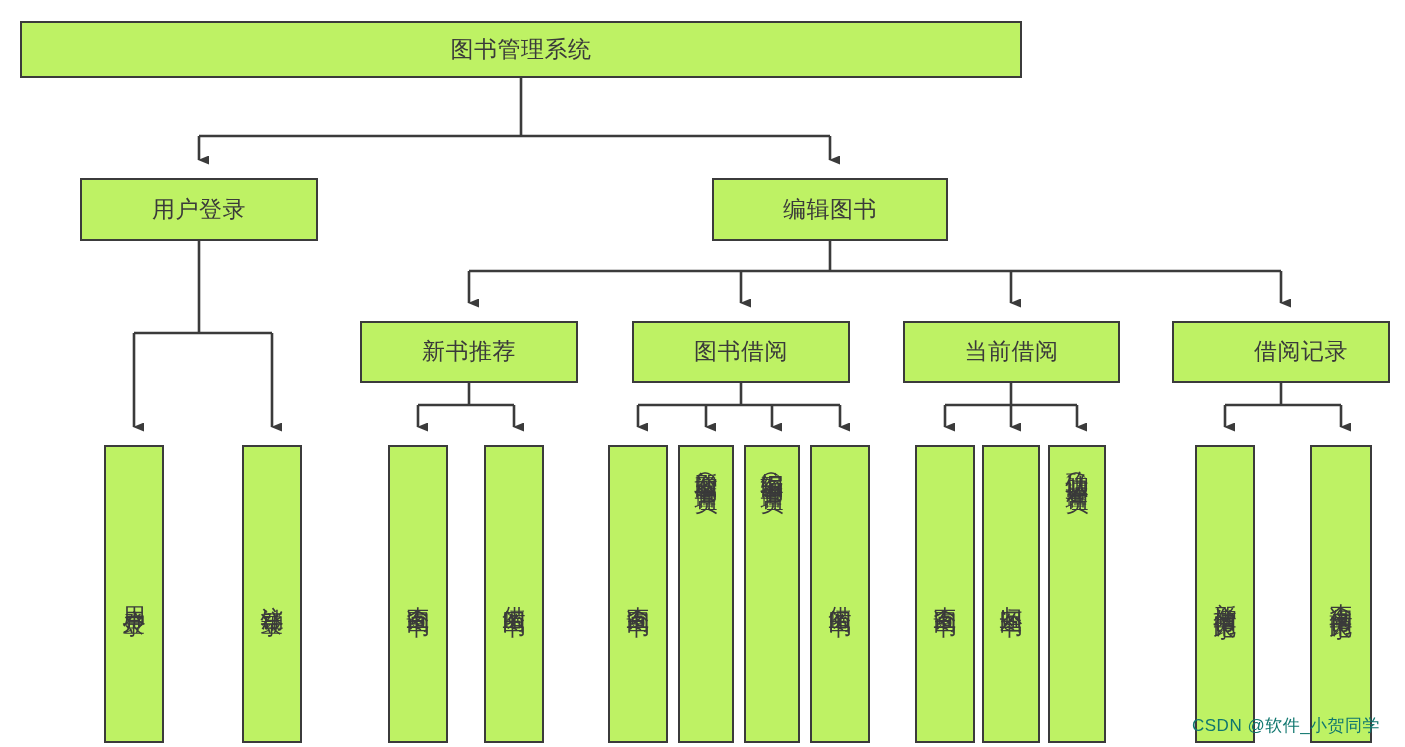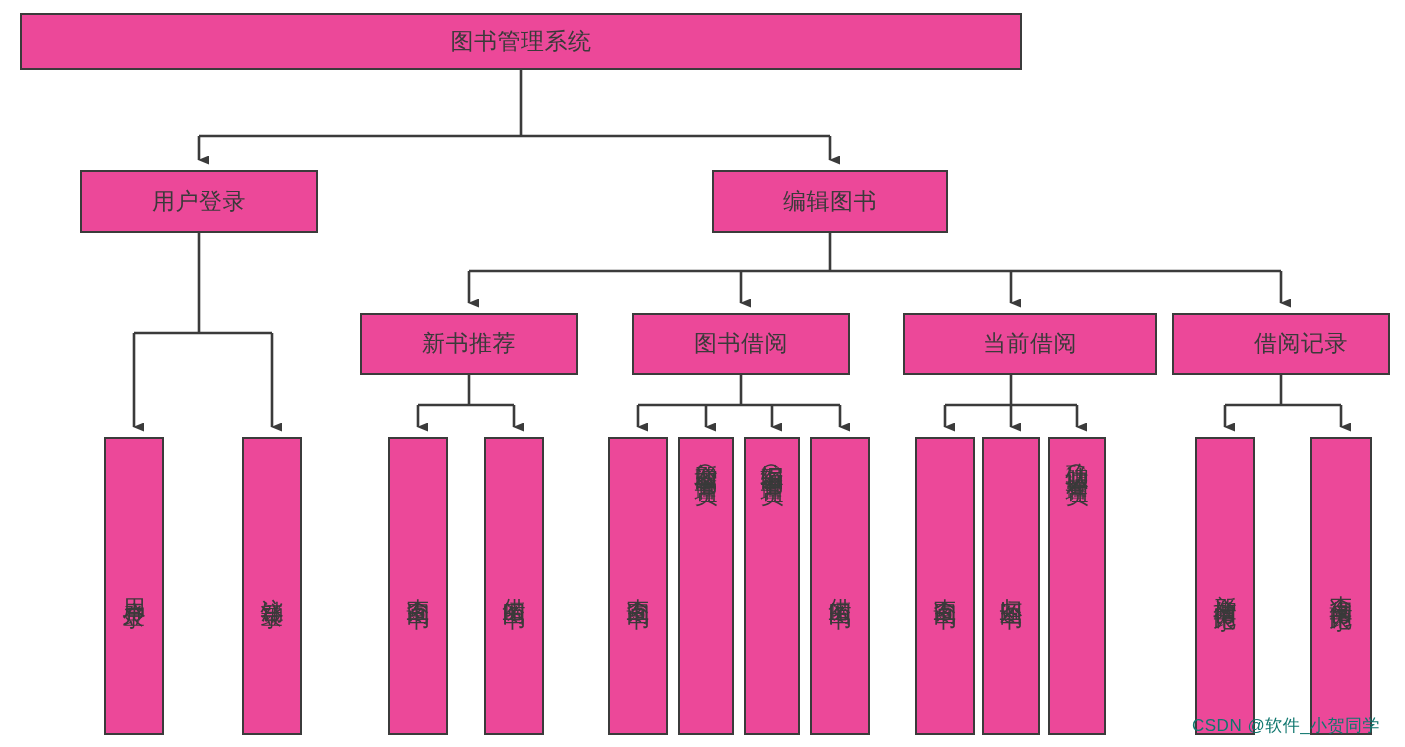--- a/index.html
+++ b/index.html
@@ -21,26 +21,27 @@
     position: absolute;
     left: 0;
     top: 0;
     width: 1405px;
     height: 747px;
     pointer-events: none;
   }
   .node {
     position: absolute;
     box-sizing: border-box;
-    background: #ec4899;
+    background: #bef264;
     border: 2.5px solid #3b3b3b;
     display: flex;
     align-items: center;
     justify-content: center;
     color: #3a3a3a;
+    margin-top: 8px;
   }
   .node-label {
     color: #3a3a3a;
     line-height: 1.12;
     letter-spacing: 0.5px;
     white-space: nowrap;
   }
   .node.horizontal .node-label {
     font-size: 23px;
   }
@@ -138,21 +139,21 @@
   <div class="node horizontal" style="left:712px; top:170px; width:236px; height:63px;">
     <span class="node-label">编辑图书</span>
   </div>
 
   <div class="node horizontal" style="left:632px; top:313px; width:218px; height:62px;">
     <span class="node-label">图书借阅</span>
   </div>
   <div class="node horizontal" style="left:360px; top:313px; width:218px; height:62px;">
     <span class="node-label">新书推荐</span>
   </div>
-  <div class="node horizontal" style="left:903px; top:313px; width:254px; height:62px;">
+  <div class="node horizontal" style="left:903px; top:313px; width:217px; height:62px;">
     <span class="node-label">当前借阅</span>
   </div>
   <div class="node horizontal" style="left:1172px; top:313px; width:218px; height:62px;padding-left:40px;">
     <span class="node-label">借阅记录</span>
   </div>
 
   <div class="node vertical centered" style="left:104px; top:437px; width:60px; height:298px;">
     <span class="node-label">用户登录</span>
   </div>
   <div class="node vertical centered" style="left:242px; top:437px; width:60px; height:298px;">

